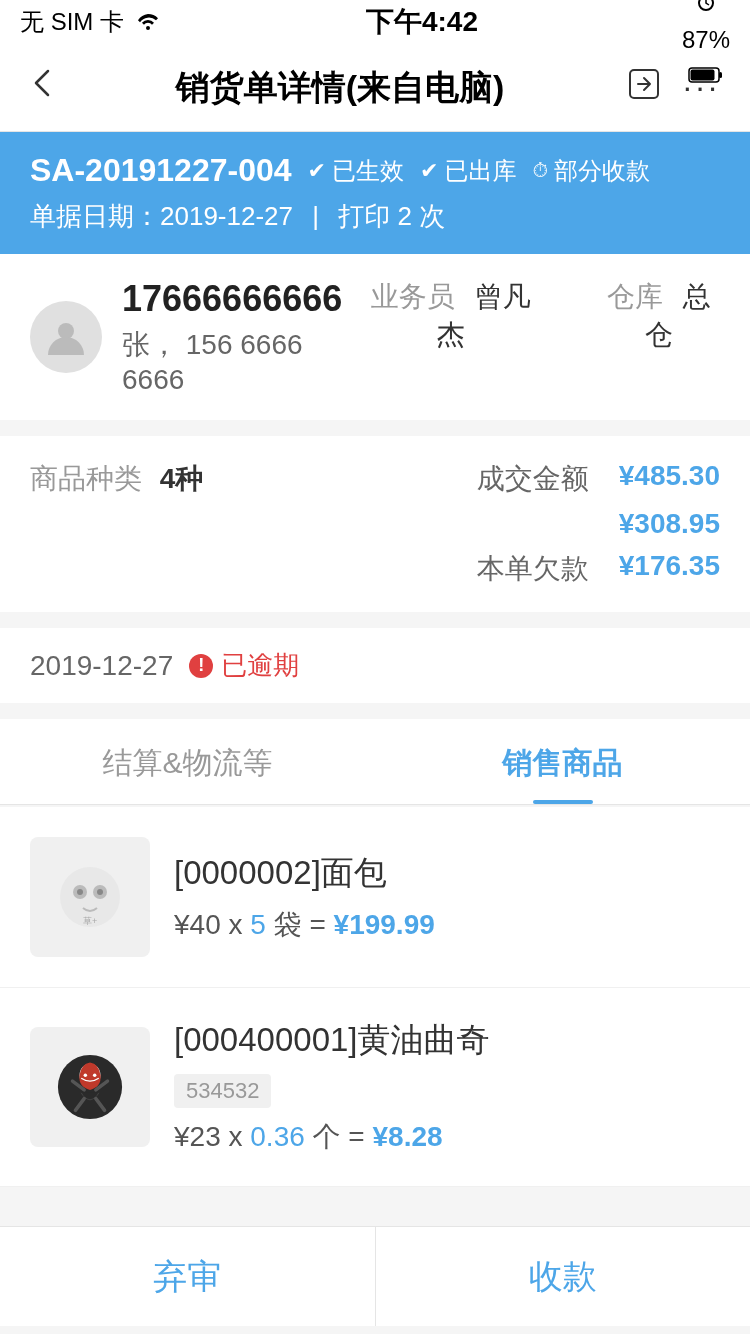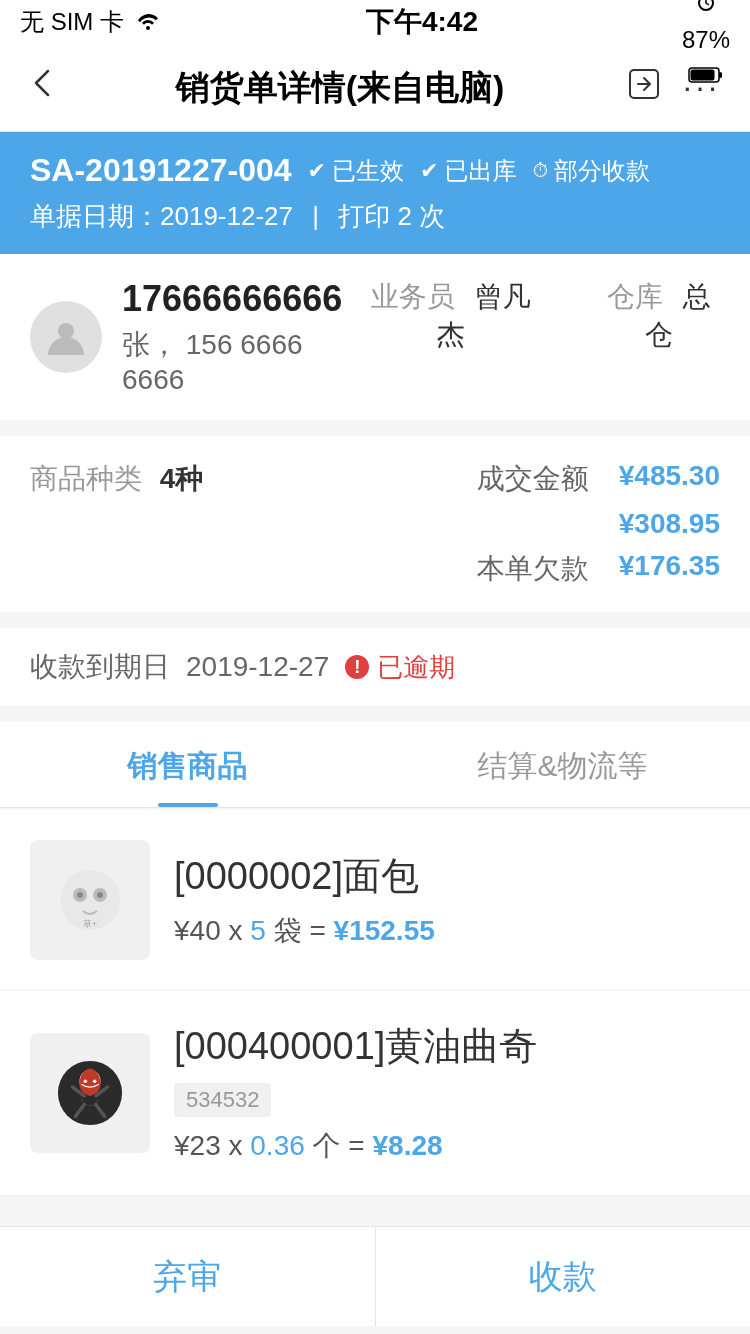--- a/index.html
+++ b/index.html
@@ -230,21 +230,21 @@
       border-radius: 8px;
       flex-shrink: 0;
       overflow: hidden;
       display: flex;
       align-items: center;
       justify-content: center;
     }
     .product-img svg { width: 70px; height: 70px; }
     .product-info { flex: 1; }
     .product-name {
-      font-size: 38px;
+      font-size: 33px;
       color: #333;
       font-weight: 500;
       margin-bottom: 10px;
     }
     .product-sku {
       display: inline-block;
       background: #f0f0f0;
       color: #999;
       font-size: 22px;
       padding: 4px 12px;
@@ -400,34 +400,33 @@
       <span class="stat-amount">¥308.95</span>
     </div>
     <div class="stat-row">
       <span class="stat-name">本单欠款</span>
       <span class="stat-amount">¥176.35</span>
     </div>
   </div>
 </div>
 
 <div class="due-section">
-  <span>收款到期日</span>
   <span>2019-12-27</span>
   <span class="overdue-badge">
     <span class="overdue-dot">!</span>
     <span>已逾期</span>
   </span>
 </div>
 
 <div class="tabs-section">
+  <div class="tab" id="tab-settlement">
+    <span>结算&amp;物流等</span>
+  </div>
   <div class="tab active" id="tab-products">
     <span>销售商品</span>
-  </div>
-  <div class="tab" id="tab-settlement">
-    <span>结算&amp;物流等</span>
   </div>
 </div>
 
 <div class="product-list">
 
   <div class="product-item">
     <div class="product-img">
 
       <svg viewBox="0 0 70 70" fill="none">
         <circle cx="35" cy="35" r="30" fill="#e8e8e8"></circle>
@@ -440,21 +439,21 @@
       </svg>
     </div>
     <div class="product-info">
       <div class="product-name">[0000002]面包</div>
       <div class="product-price">
         <span>¥40</span>
         <span> x </span>
         <span class="price-highlight">5</span>
         <span>袋</span>
         <span> = </span>
-        <span class="price-total">¥152.55</span>
+        <span class="price-total">¥199.99</span>
       </div>
     </div>
   </div>
 
   <div class="product-item">
     <div class="product-img">
 
       <svg viewBox="0 0 120 120" fill="none">
         <circle cx="60" cy="60" r="55" fill="#2a2a2a"></circle>
 

